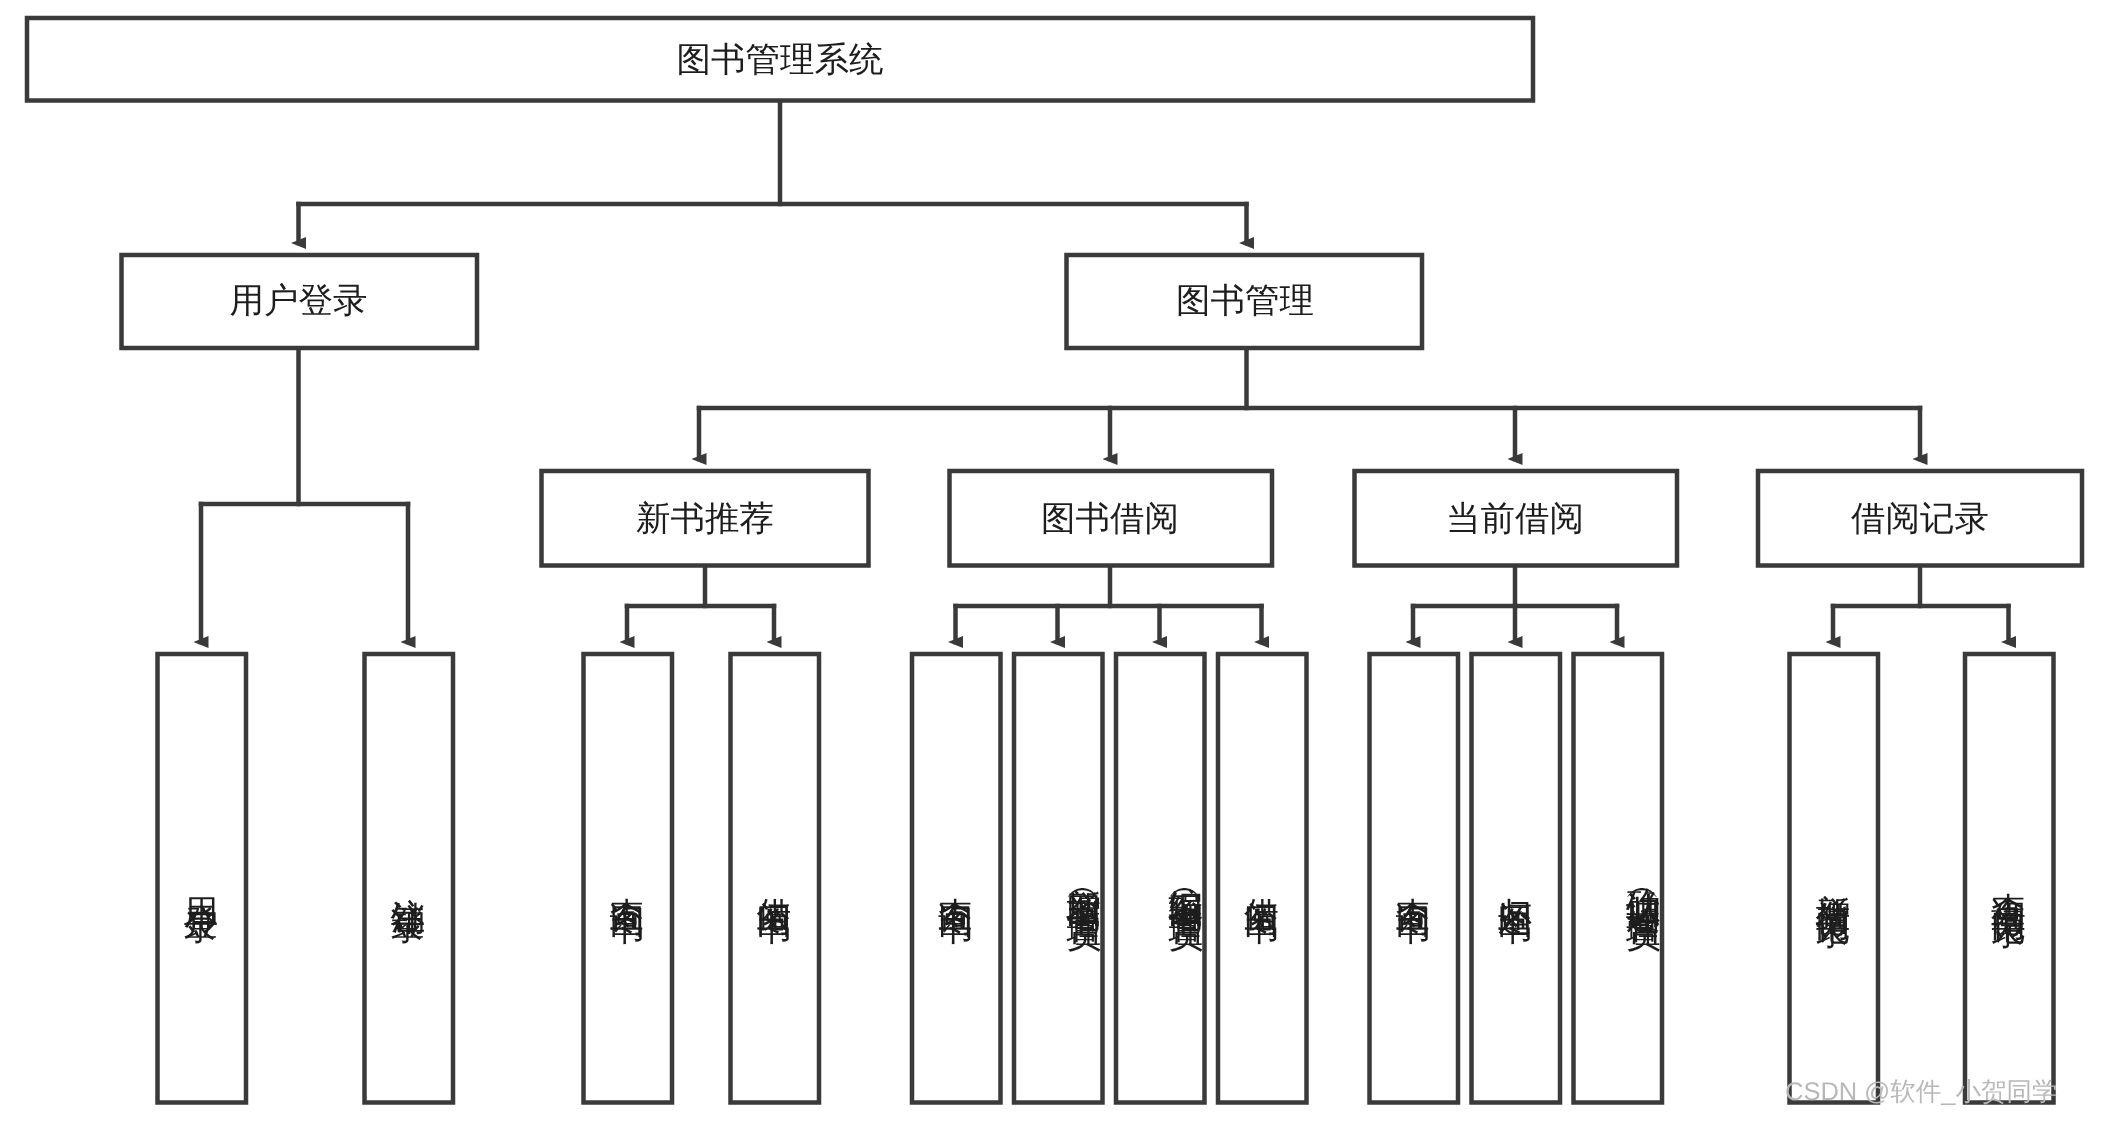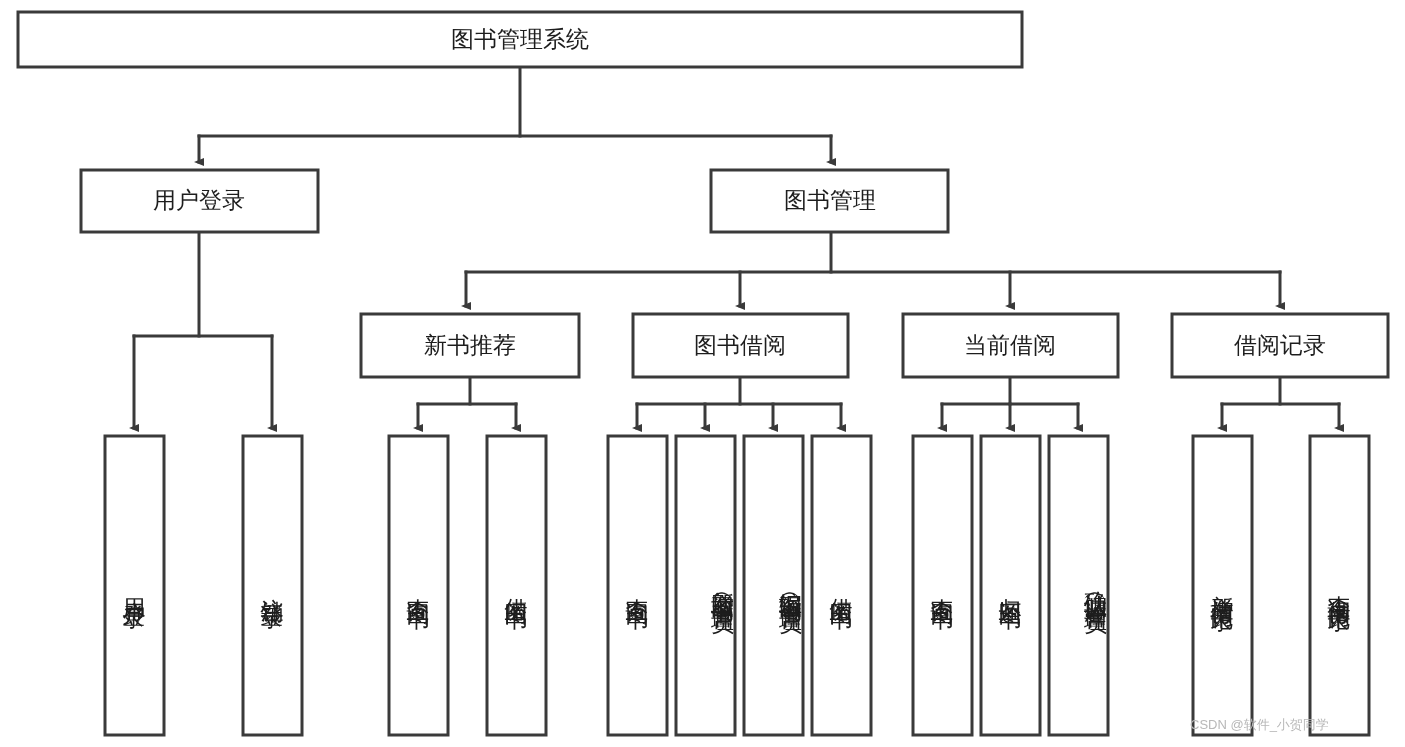--- a/index.html
+++ b/index.html
@@ -54,21 +54,21 @@
     color: #1d1d1d;
     letter-spacing: 3px;
     white-space: nowrap;
     display: flex;
     align-items: flex-start;
     justify-content: center;
   }
   .watermark {
     position: absolute;
     font-family: "Liberation Sans", "DejaVu Sans", sans-serif;
-    font-size: 13px;
+    font-size: 17px;
     color: #b8b8b8;
     white-space: nowrap;
   }
 </style>
 </head>
 <body>
 
 <div id="diagram-root">
 
   <svg class="diagram-canvas" viewBox="0 0 1405 747">

